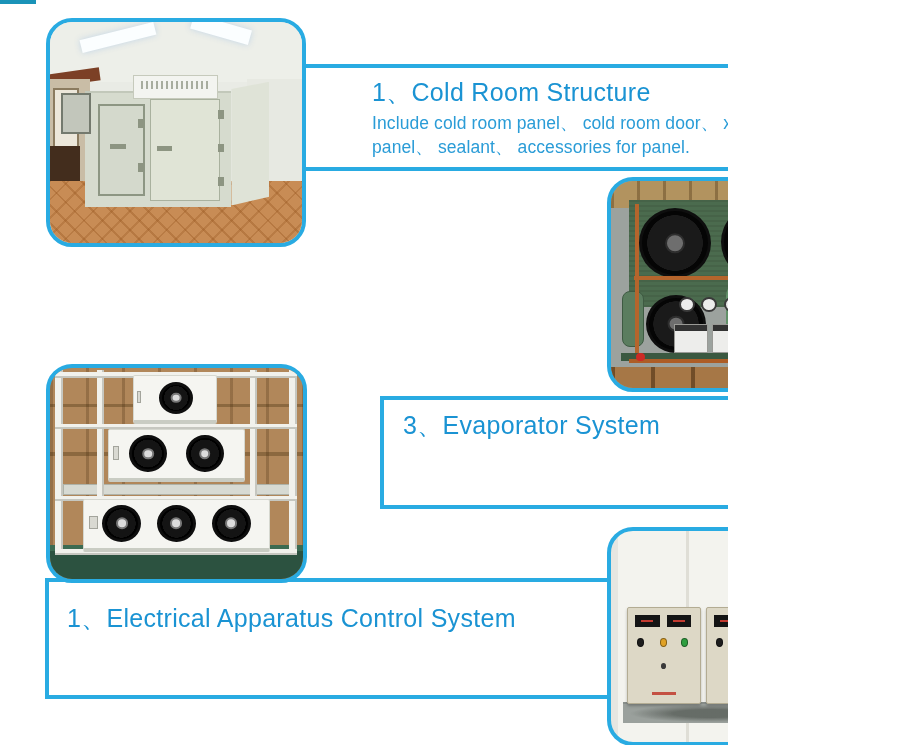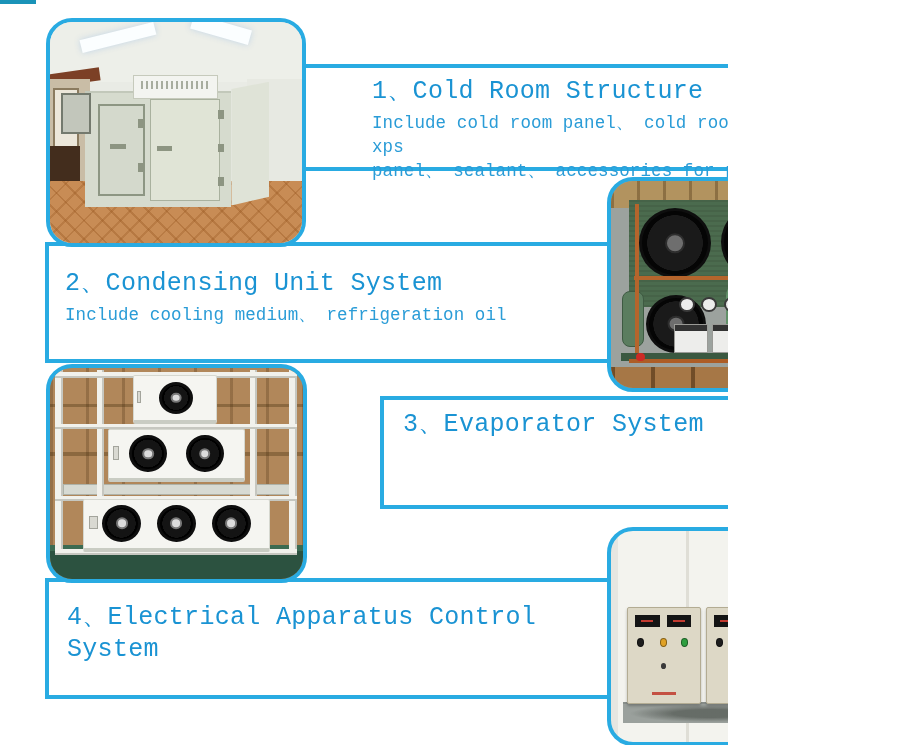--- a/index.html
+++ b/index.html
@@ -3,21 +3,21 @@
 <meta charset="utf-8">
 <style>
   :root{
     --accent:#29abe2;
     --title-text:#1a93d3;
     --body-text:#2a9cd7;
   }
   html,body{margin:0;padding:0;background:#fff;}
   #stage{
     position:relative;width:728px;height:745px;background:#fff;overflow:hidden;
-    font-family:Liberation Mono, monospace;
+    font-family:Liberation Sans, sans-serif;
   }
   .note-box{
     position:absolute;background:#fff;border:4px solid var(--accent);
     box-sizing:border-box;z-index:1;
   }
   .note-title{
     color:var(--title-text);font-size:25px;line-height:32px;font-weight:400;
     letter-spacing:.3px;margin:0;
   }
   .note-desc{
@@ -130,31 +130,27 @@
 <div id="stage" style="background: rgb(255, 255, 255);">
 
   <div id="accent-tick"></div>
 
   <div class="note-box" style="left:296px;top:64px;width:561px;height:107px;padding:8px 16px 0 72px;">
     <h2 class="note-title">1、Cold Room Structure</h2>
     <p class="note-desc">Include cold room panel、 cold room door、 xps
 panel、 sealant、 accessories for panel.</p>
   </div>
 
-  <div class="note-box" style="left:45px;top:242px;width:568px;height:121px;padding:22px 16px 0 16px;">
-    <h2 class="note-title">2、Condensing Unit System</h2>
-    <p class="note-desc">Include cooling medium、 refrigeration oil</p>
-  </div>
 
   <div class="note-box" style="left:380px;top:396px;width:488px;height:113px;padding:9px 14px 0 19px;">
     <h2 class="note-title">3、Evaporator System</h2>
   </div>
 
   <div class="note-box" style="left:45px;top:578px;width:568px;height:121px;padding:20px 16px 0 18px;">
-    <h2 class="note-title">4、Electrical Apparatus Control System</h2>
+    <h2 class="note-title">1、Electrical Apparatus Control System</h2>
   </div>
 
   <figure class="photo" id="photo1">
     <div class="p1-ceiling"></div>
     <div class="p1-light a"></div>
     <div class="p1-light b"></div>
     <div class="p1-beam"></div>
     <div class="p1-wallL"></div>
     <div class="p1-window"></div>
     <div class="p1-cabinet"></div>

